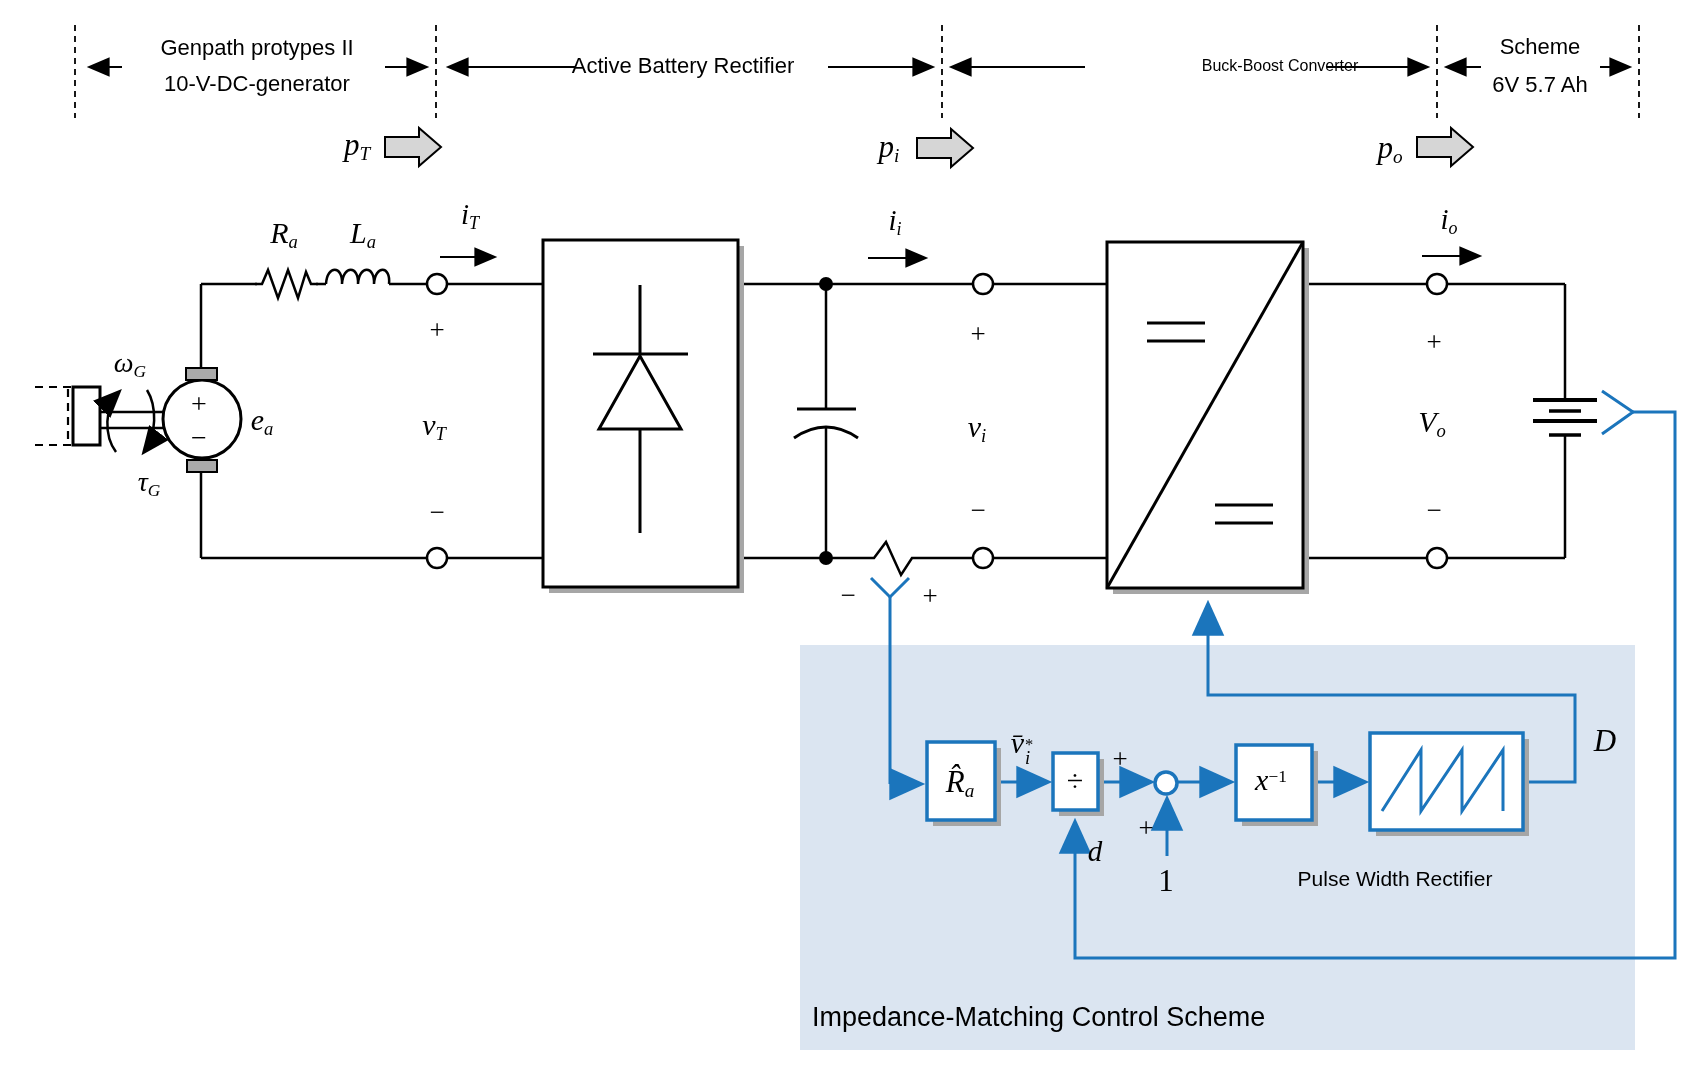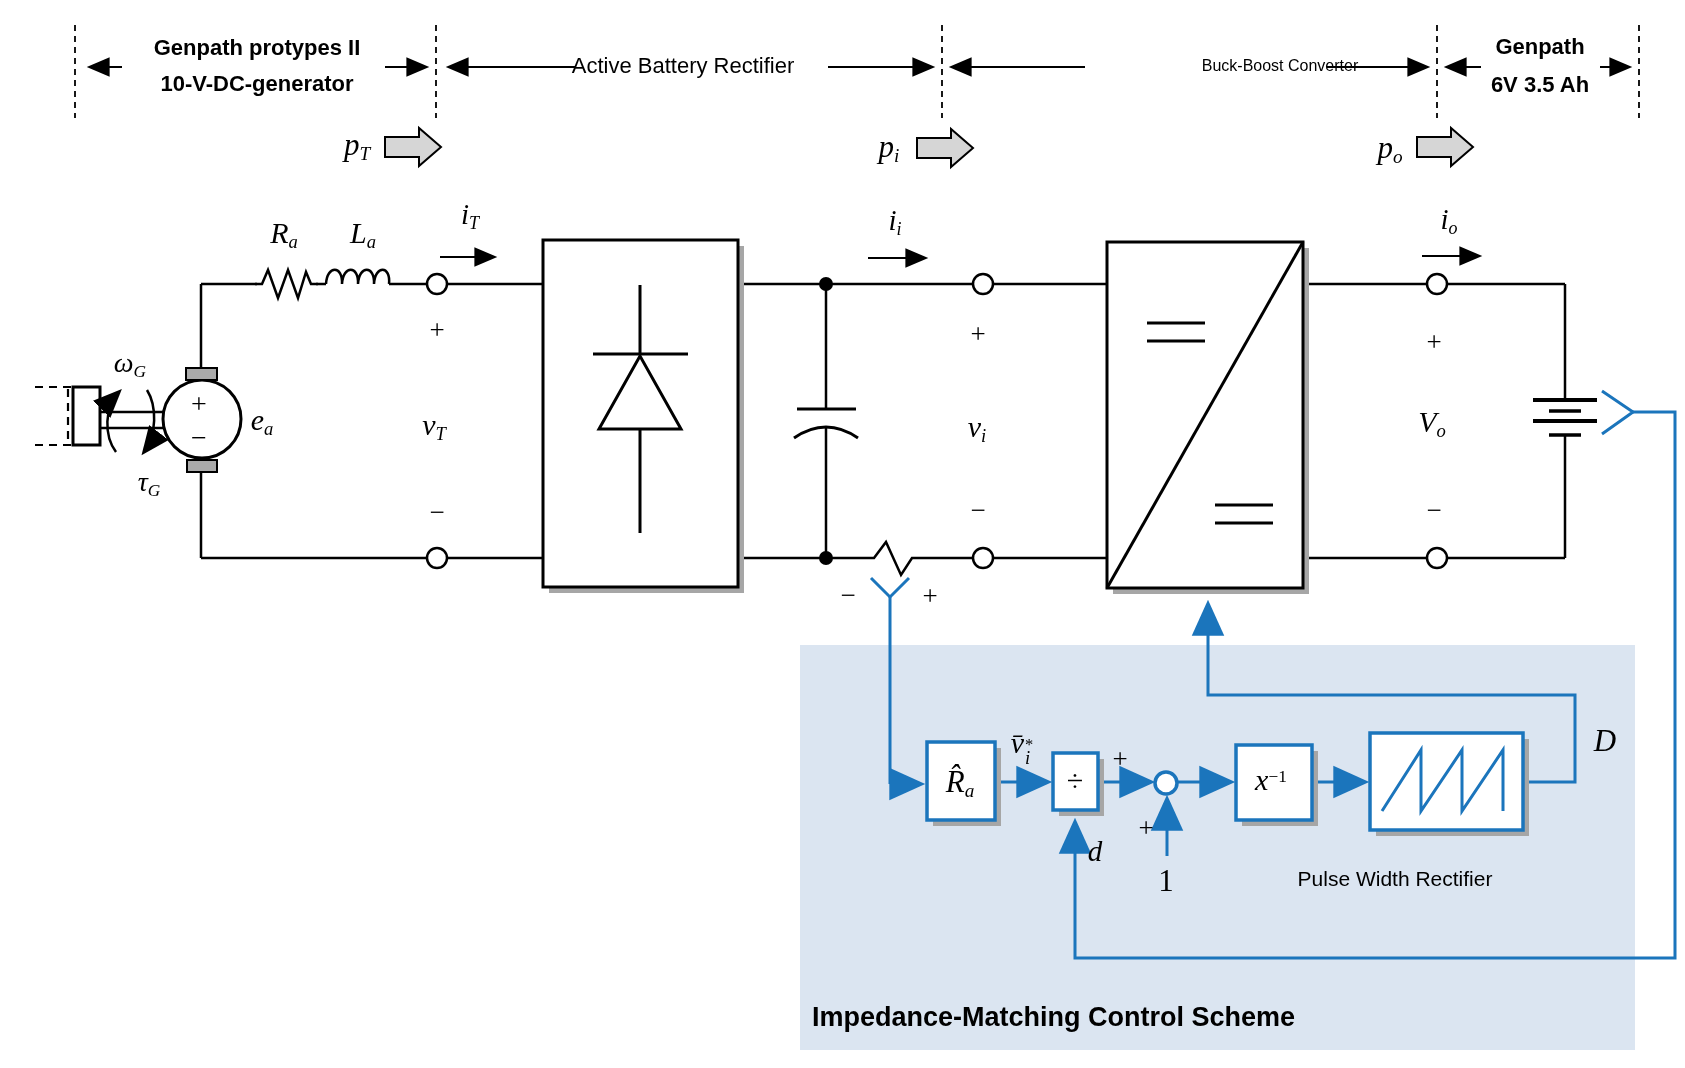--- a/index.html
+++ b/index.html
@@ -21,27 +21,27 @@
   .dot{fill:#000;stroke:none;}
   .bw{stroke:var(--blue);stroke-width:3;fill:none;}
   .bblk{fill:#fff;stroke:var(--blue);stroke-width:3.5;}
   .gar{fill:var(--argray);stroke:#000;stroke-width:2;}
   .brush{fill:var(--brush);stroke:#000;stroke-width:2;}
   .panel{fill:var(--panel);stroke:none;}
   .mA path{fill:#000;}
   .mB path{fill:var(--blue);}
   
   .L{position:absolute;transform:translate(-50%,-50%);white-space:nowrap;color:#000;line-height:1;}
-  .left{transform:translate(0,-50%);font-weight:bold;}
+  .left{transform:translate(0,-50%);}
   .s{font-family:"Liberation Sans","DejaVu Sans",sans-serif;}
   .m{font-family:Liberation Serif, serif;font-style:italic;}
   .r{font-family:"Liberation Serif","DejaVu Serif",serif;font-style:normal;}
   .L sub{font-size:0.62em;font-style:italic;vertical-align:-0.3em;}
   .L sup{font-size:0.58em;vertical-align:0.45em;}
-  .ctr{text-align:center;font-weight:bold;}
+  .ctr{text-align:center;}
   .stk{display:inline-flex;flex-direction:column;align-items:flex-start;vertical-align:0.1em;margin-left:1px;}
   .stk .st-top{font-size:0.55em;line-height:0.6;font-style:normal;}
   .stk .st-bot{font-size:0.62em;line-height:0.9;font-style:italic;}
   .frag{position:absolute;width:26px;height:7px;overflow:hidden;}
   .frag span{display:block;font:italic 21px "Liberation Serif","DejaVu Serif",serif;margin-top:-2px;}
 </style>
 </head>
 <body>
 
 <div id="stage">
@@ -179,22 +179,22 @@
     <rect class="shad" x="1376" y="739" width="153" height="97"></rect>
     <rect class="bblk" x="1370" y="733" width="153" height="97"></rect>
     <path class="bw" d="M1382,811 L1421,750 V811 L1462,750 V811 L1503,750 V811"></path>
   </g>
 </svg>
 
 <div class="L s ctr" style="left:257px;top:48px;font-size:22px">Genpath protypes II</div>
 <div class="L s ctr" style="left:257px;top:84px;font-size:22px">10-V-DC-generator</div>
 <div class="L s" style="left:683px;top:66px;font-size:22px">Active Battery Rectifier</div>
 <div class="L s" style="left:1280px;top:66px;font-size:16px">Buck-Boost Converter</div>
-<div class="L s ctr" style="left:1540px;top:47px;font-size:22px">Genpath</div>
-<div class="L s ctr" style="left:1540px;top:85px;font-size:22px">6V 3.5 Ah</div>
+<div class="L s ctr" style="left:1540px;top:47px;font-size:22px">Scheme</div>
+<div class="L s ctr" style="left:1540px;top:85px;font-size:22px">6V 5.7 Ah</div>
 
 <div class="L m" style="left:357px;top:146px;font-size:31px"><span>p</span><sub>T</sub></div>
 <div class="L m" style="left:889px;top:148px;font-size:31px"><span>p</span><sub>i</sub></div>
 <div class="L m" style="left:1390px;top:149px;font-size:31px"><span>p</span><sub>o</sub></div>
 
 <div class="L m" style="left:284px;top:235px;font-size:30px"><span>R</span><sub>a</sub></div>
 <div class="L m" style="left:363px;top:235px;font-size:30px"><span>L</span><sub>a</sub></div>
 <div class="L m" style="left:470px;top:216px;font-size:29px"><span>i</span><sub>T</sub></div>
 <div class="L m" style="left:895px;top:222px;font-size:29px"><span>i</span><sub>i</sub></div>
 <div class="L m" style="left:1449px;top:221px;font-size:29px"><span>i</span><sub>o</sub></div>

